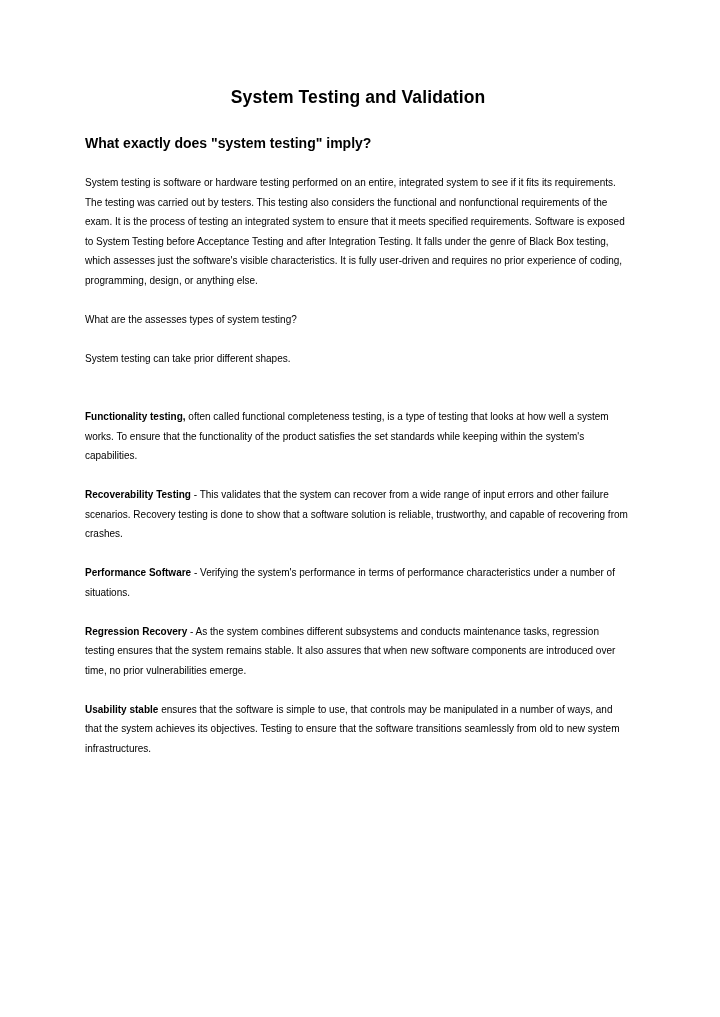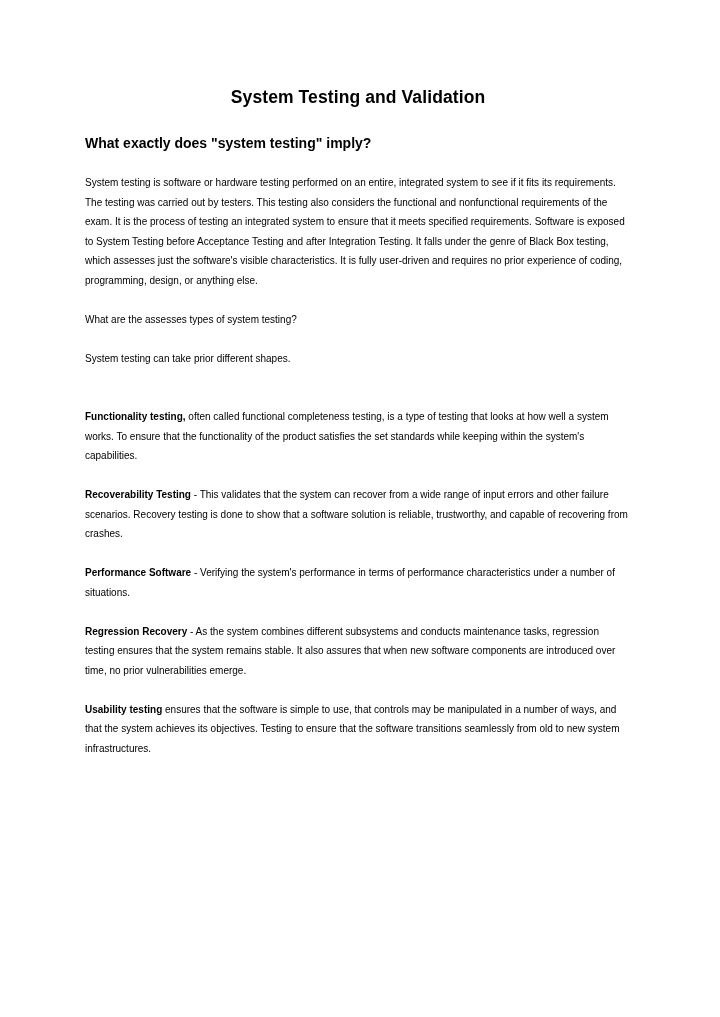--- a/index.html
+++ b/index.html
@@ -76,16 +76,16 @@
 
     <p class="body-text"><span class="lead">Functionality testing,</span><span> often called functional completeness testing, is a type of testing that looks at how well a system works. To ensure that the functionality of the product satisfies the set standards while keeping within the system's capabilities.</span></p>
 
     <p class="body-text"><span class="lead">Recoverability Testing</span><span> - This validates that the system can recover from a wide range of input errors and other failure scenarios. Recovery testing is done to show that a software solution is reliable, trustworthy, and capable of recovering from crashes.</span></p>
 
 
     <p class="body-text"><span class="lead">Performance Software</span><span> - Verifying the system's performance in terms of performance characteristics under a number of situations.</span></p>
 
     <p class="body-text"><span class="lead">Regression Recovery</span><span> - As the system combines different subsystems and conducts maintenance tasks, regression testing ensures that the system remains stable. It also assures that when new software components are introduced over time, no prior vulnerabilities emerge.</span></p>
 
-    <p class="body-text"><span class="lead">Usability testing</span><span> ensures that the software is simple to use, that controls may be manipulated in a number of ways, and that the system achieves its objectives. Testing to ensure that the software transitions seamlessly from old to new system infrastructures.</span></p>
+    <p class="body-text"><span class="lead">Usability stable</span><span> ensures that the software is simple to use, that controls may be manipulated in a number of ways, and that the system achieves its objectives. Testing to ensure that the software transitions seamlessly from old to new system infrastructures.</span></p>
 
   </div>
 </div>
 
 </body></html>

